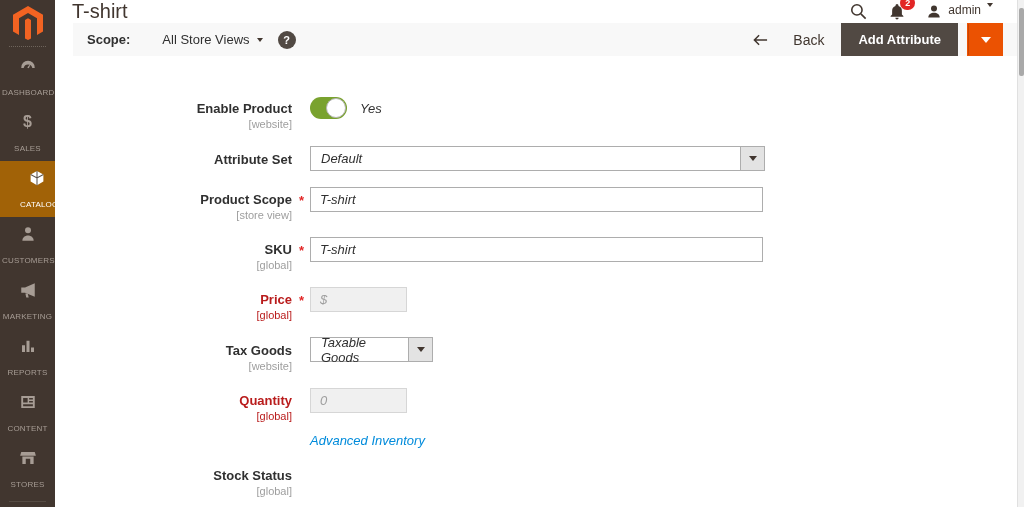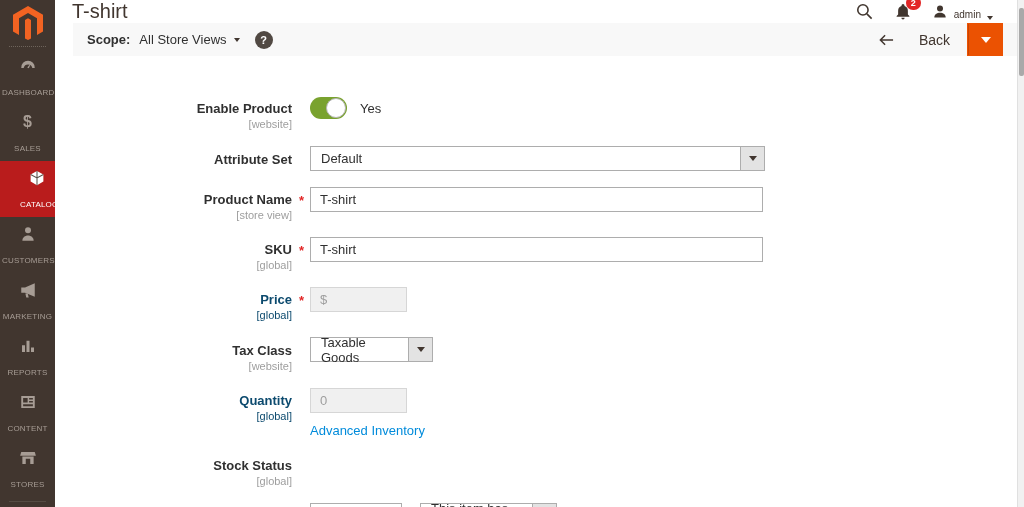--- a/index.html
+++ b/index.html
@@ -7,21 +7,21 @@
     font-family:"Liberation Sans", sans-serif; }
   .app { display:flex; width:1024px; height:507px; position:relative; }
 
   
   .sidebar { width:55px; flex:0 0 55px; background:#41362f; height:100%; z-index:3; }
   .logo { height:46px; display:flex; align-items:center; justify-content:center; cursor:pointer; }
   .logo-divider { border-top:1px dotted #6e645b; margin:0 9px 2px; }
   .nav-item { text-align:center; padding:8px 2px 7px; color:#a79d95; cursor:pointer; }
   .nav-item .icn { height:18px; display:flex; align-items:center; justify-content:center; }
   .nav-label { font-size:8px; margin-top:13px; letter-spacing:.2px; line-height:1.25; }
-  .nav-item.active { background:#b91c1c; color:#fff;padding-left:20px; }
+  .nav-item.active { background:#a16207; color:#fff;padding-left:20px; }
   .nav-item.active .icn svg { fill:#fff; }
   .nav-item .icn svg { fill:#a79d95; }
   .nav-divider { border-top:1px solid #554b43; margin:4px 9px; }
   .dollar-glyph { font-size:16px; font-weight:bold; line-height:18px; }
 
   
   .scrollbar { position:absolute; right:0; top:0; width:7px; height:100%;
     background:#f1f1f1; border-left:1px solid #e0e0e0; z-index:5; }
   .scroll-thumb { position:absolute; top:8px; left:1px; width:5px; height:68px;
     background:#a9a9a9; border-radius:2px; }
@@ -31,29 +31,29 @@
 
   
   .topbar { height:50px; display:flex; align-items:center; padding:0 24px 0 17px; background:#fff; }
   .page-title { font-size:20px; color:#41362f; }
   .topbar-right { margin-left:auto; display:flex; align-items:center; gap:20px; }
   .icon-btn { cursor:pointer; display:flex; align-items:center; color:#41362f; }
   .notif { position:relative; }
   .badge { position:absolute; top:-6px; right:-9px; min-width:15px; height:14px;
     background:#e22626; color:#fff; font-size:9px; font-weight:bold; border-radius:8px;
     display:flex; align-items:center; justify-content:center; padding:0 3px; }
-  .user { display:flex; align-items:flex-end; gap:6px; font-size:10px; color:#41362f; cursor:pointer; }
+  .user { display:flex; align-items:flex-start; gap:6px; font-size:12px; color:#41362f; cursor:pointer; }
   .caret-dn { width:0; height:0; border-left:4px solid transparent; border-right:4px solid transparent;
     border-top:5px solid #41362f; }
 
   
   .actions-bar { margin-left:18px; height:48px; background:#f8f8f8;
     display:flex; align-items:center; padding:0 14px; }
   .scope-label { font-size:13px; font-weight:bold; color:#303030; }
-  .scope-select { margin-left:9px; display:flex; align-items:center; gap:7px;
+  .scope-select { margin-left:32px; display:flex; align-items:center; gap:7px;
     font-size:13px; color:#303030; cursor:pointer; }
   .help-circle { width:18px; height:18px; border-radius:50%; background:#514943; color:#fff;
     font-size:11px; font-weight:bold; display:flex; align-items:center; justify-content:center;
     margin-left:15px; cursor:pointer; }
   .bar-right { margin-left:auto; display:flex; align-items:center; }
   .back-link { display:flex; align-items:center; gap:25px; font-size:14px; color:#41362f;
     cursor:pointer; margin-right:17px; }
   .btn { height:33px; font-size:13px; font-weight:bold; cursor:pointer;
     display:flex; align-items:center; border:1px solid transparent; }
   .btn-dark { background:#514943; color:#fff; padding:0 16px; margin-right:9px; }
@@ -64,43 +64,43 @@
   .caret-white { width:0; height:0; border-left:5px solid transparent; border-right:5px solid transparent;
     border-top:6px solid #fff; }
 
   
   .content { flex:1; background:#fff; padding-top:40px; }
   .form-row { display:flex; margin-bottom:16px; }
   .f-label { width:255px; flex:0 0 255px; padding:5px 18px 0 0; text-align:right; position:relative; }
   .lbl { font-size:13px; font-weight:bold; color:#303030; }
   .scope-note { font-size:11px; color:#9e9e9e; margin-top:2px; }
   .req { color:#e22626; position:absolute; right:6px; top:6px; font-size:13px; font-weight:bold; }
-  .f-label.dim .lbl, .f-label.dim .scope-note { color:#0c4a6e; }
-  .f-control { display:flex; flex-direction:column; align-items:flex-start; }
+  .f-label.dim .lbl, .f-label.dim .scope-note { color:#b91c1c; }
+  .f-control { display:flex; flex-direction:column; align-items:flex-start;font-style:italic; }
 
   .toggle-row { display:flex; align-items:center; gap:13px; padding-top:1px; }
   .toggle { width:37px; height:22px; border-radius:11px; background:#79a22e; position:relative; cursor:pointer; }
   .knob { position:absolute; top:1px; right:1px; width:20px; height:20px; border-radius:50%;
     background:#fff; border:1px solid #b5b5b5; }
   .toggle-text { font-size:13px; color:#303030; }
 
   .text-input { height:25px; border:1px solid #adadad; background:#fff; font-size:13px;
     color:#303030; display:flex; align-items:center; padding:0 9px; }
   .w-full { width:453px; }
   .w-sm { width:97px; }
   .disabled-input { background:#f0f0f0; border-color:#d6d6d6; color:#9e9e9e; }
 
   .select { display:inline-flex; border:1px solid #adadad; height:25px; background:#fff; cursor:pointer; }
   .sel-txt { display:flex; align-items:center; padding:0 10px; font-size:13px; color:#303030; }
   .sel-caret { width:24px; background:#e3e3e3; border-left:1px solid #adadad;
     display:flex; align-items:center; justify-content:center; }
   .caret-sm { width:0; height:0; border-left:4px solid transparent; border-right:4px solid transparent;
     border-top:5px solid #41362f; }
 
-  .adv-link { margin-top:10px; font-size:13px; color:#008bdb; text-decoration:none; cursor:pointer; }
+  .adv-link { margin-top:20px; font-size:13px; color:#008bdb; text-decoration:none; cursor:pointer; }
 
   .weight-input { width:92px; position:relative; padding-right:30px; }
   .weight-wrap { display:flex; align-items:flex-start; gap:18px; }
 </style>
 </head>
 <body>
 
 <div class="app">
 
   <div class="sidebar">
@@ -240,20 +240,21 @@
       </span>
       <span class="help-circle">?</span>
 
       <div class="bar-right">
         <span class="back-link">
           <svg width="15" height="12" viewBox="0 0 16 12">
               <path d="M6.5 1L1.5 6l5 5M1.5 6H15" stroke="#41362f" stroke-width="1.6" fill="none"></path>
             </svg>
           <span>Back</span>
         </span>
+        <button class="btn btn-dark">Add Attribute</button>
         <div class="btn btn-save">
           <span class="save-caret">
             <span class="caret-white"></span>
           </span>
         </div>
       </div>
     </div>
 
     <div class="content">
 
@@ -281,21 +282,21 @@
             <span class="sel-txt" style="flex:1;">Default</span>
             <span class="sel-caret">
                 <span class="caret-sm"></span>
               </span>
           </div>
         </div>
       </div>
 
       <div class="form-row">
         <div class="f-label">
-          <div class="lbl">Product Name</div>
+          <div class="lbl">Product Scope</div>
           <div class="scope-note">[store view]</div>
           <span class="req">*</span>
         </div>
         <div class="f-control">
           <div class="text-input w-full">T-shirt</div>
         </div>
       </div>
 
       <div class="form-row">
         <div class="f-label">
@@ -314,21 +315,21 @@
           <div class="scope-note">[global]</div>
           <span class="req">*</span>
         </div>
         <div class="f-control">
           <div class="text-input w-sm disabled-input">$</div>
         </div>
       </div>
 
       <div class="form-row">
         <div class="f-label" style="padding-top:6px;">
-          <div class="lbl">Tax Class</div>
+          <div class="lbl">Tax Goods</div>
           <div class="scope-note">[website]</div>
         </div>
         <div class="f-control">
           <div class="select">
             <span class="sel-txt" style="width:97px;">Taxable Goods</span>
             <span class="sel-caret">
                 <span class="caret-sm"></span>
               </span>
           </div>
         </div>

